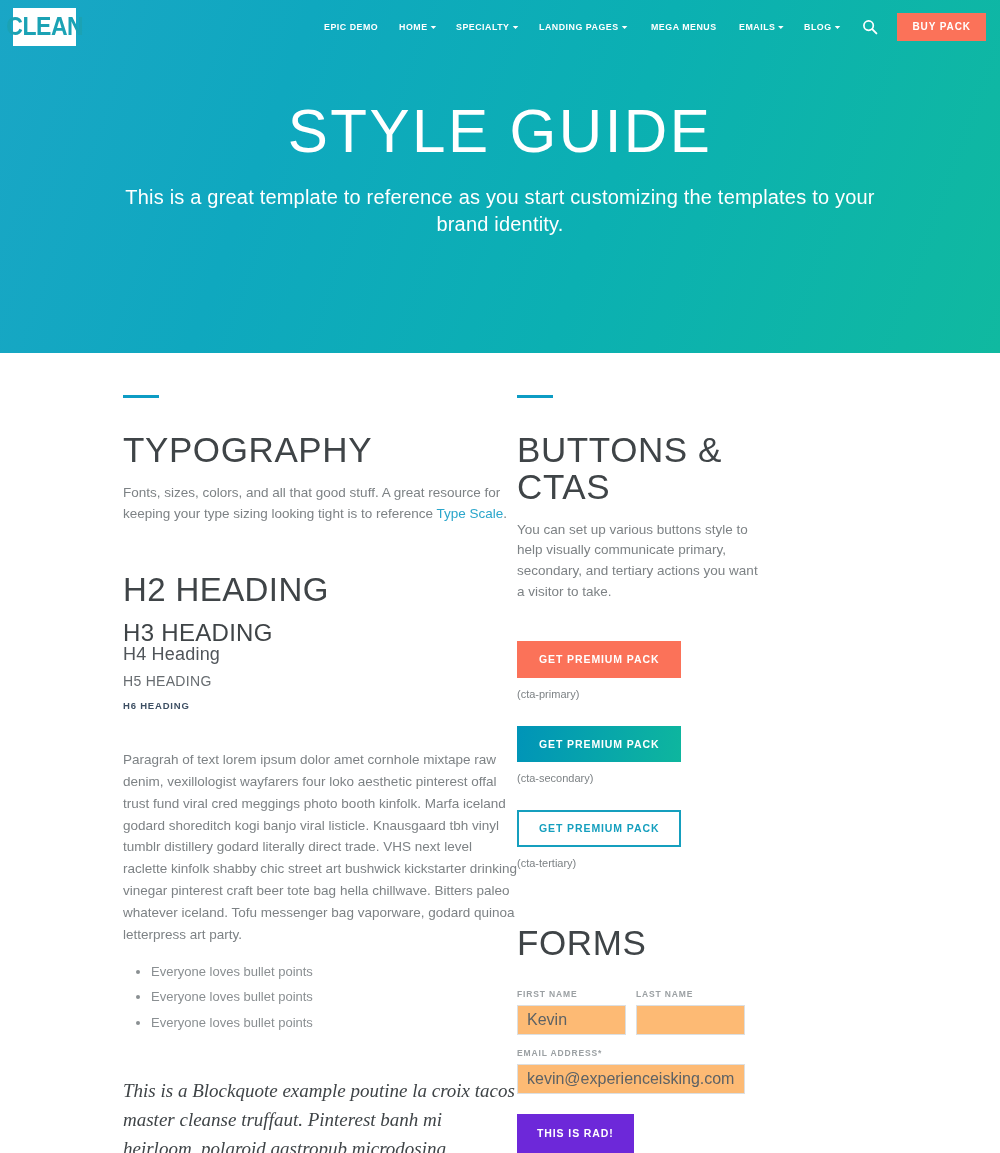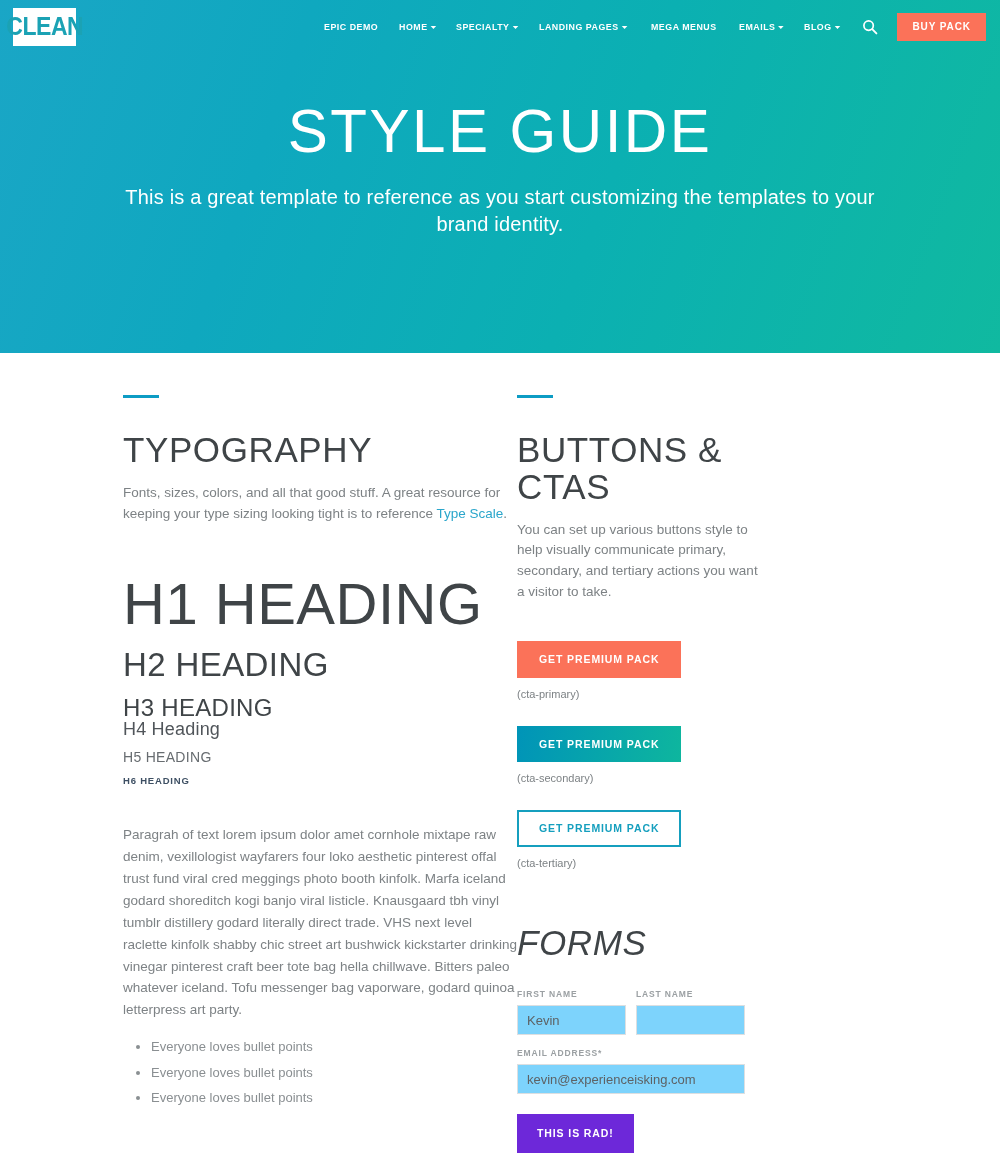--- a/index.html
+++ b/index.html
@@ -242,41 +242,40 @@
   .forms-block { margin-top:56px; }
   .forms-title {
     font-family:"Liberation Sans Narrow","Liberation Sans", sans-serif;
     font-weight:400;
     font-size:35px;
     letter-spacing:0.6px;
     color:#3f4447;
     margin:0 0 28px 0;
     text-transform:uppercase;
     line-height:1.05;
-    font-style:italic;
   }
   .field-row { display:flex; gap:10px; margin-bottom:13px; }
   .field { display:flex; flex-direction:column; }
   .field-half { width:109px; }
   .field-full { width:228px; }
   .field-label {
     font-size:8.5px;
     font-weight:700;
     letter-spacing:0.85px;
     text-transform:uppercase;
     color:#9ba0a3;
     margin-bottom:6px;
   }
   .field-input {
     height:30px;
     border:1px solid #dcdfe1;
-    background:#7dd3fc;
+    background:#fdba74;
     padding:0 9px;
     font-family:"Liberation Sans", sans-serif;
-    font-size:13px;
+    font-size:16px;
     color:#5d6265;
     outline:none;
     width:100%;
   }
   .submit-btn {
     margin-top:20px;
     background:#6d28d9;
     color:#ffffff;
     border:none;
     font-family:"Liberation Sans", sans-serif;
@@ -349,21 +348,20 @@
 <main class="content">
 
   <section class="col-left">
     <div class="accent-bar"></div>
     <h2 class="section-title">TYPOGRAPHY</h2>
     <p class="section-desc">
       <span>Fonts, sizes, colors, and all that good stuff. A great resource for keeping your type sizing looking tight is to reference </span><a href="#">Type Scale</a><span>.</span>
     </p>
 
     <div class="samples">
-      <p class="hs hs1">H1 HEADING</p>
       <p class="hs hs2">H2 HEADING</p>
       <p class="hs hs3">H3 HEADING</p>
       <p class="hs hs4">H4 Heading</p>
       <p class="hs hs5">H5 HEADING</p>
       <p class="hs hs6">H6 HEADING</p>
     </div>
 
     <p class="body-copy">Paragrah of text lorem ipsum dolor amet cornhole mixtape raw denim, vexillologist wayfarers four loko aesthetic pinterest offal trust fund viral cred meggings photo booth kinfolk. Marfa iceland godard shoreditch kogi banjo viral listicle. Knausgaard tbh vinyl tumblr distillery godard literally direct trade. VHS next level raclette kinfolk shabby chic street art bushwick kickstarter drinking vinegar pinterest craft beer tote bag hella chillwave. Bitters paleo whatever iceland. Tofu messenger bag vaporware, godard quinoa letterpress art party.</p>
 
     <ul class="bullets">

